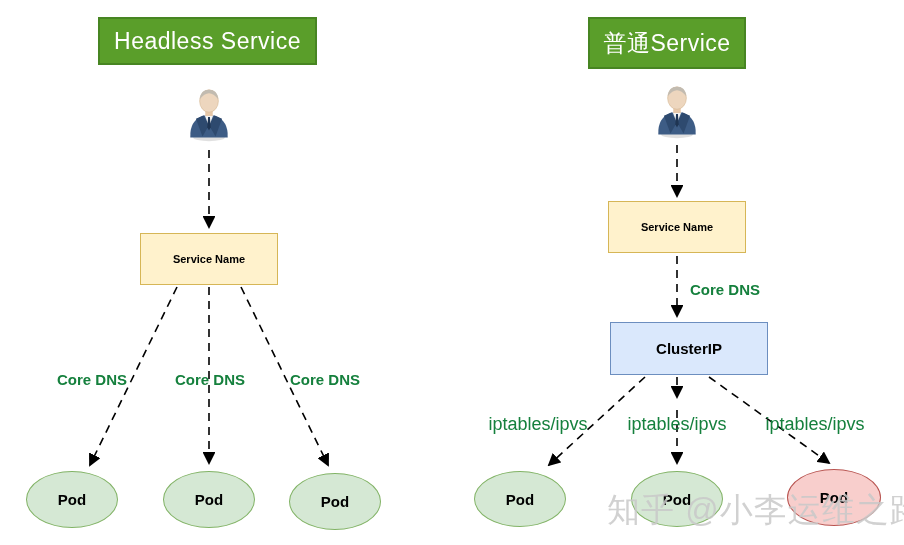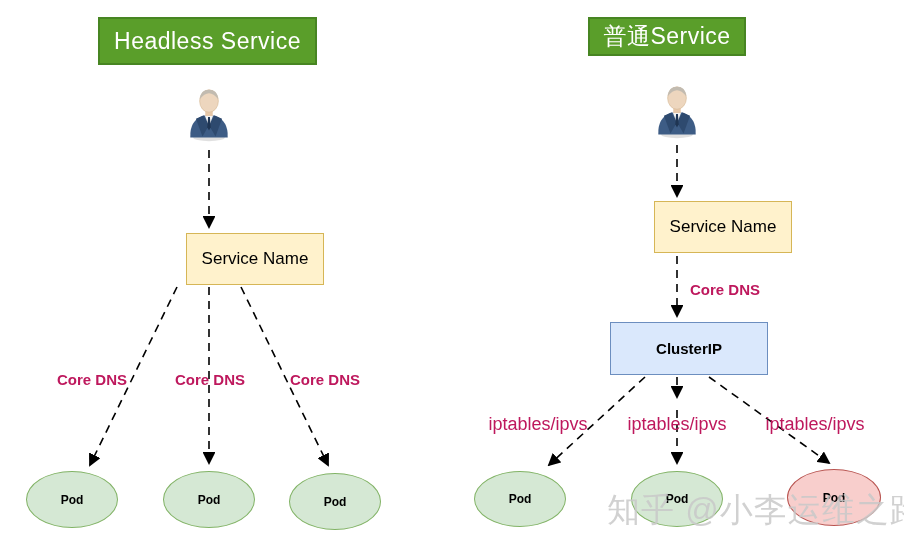--- a/index.html
+++ b/index.html
@@ -13,27 +13,27 @@
   *{margin:0;padding:0;box-sizing:border-box;}
   html,body{background:#ffffff;}
   body{font-family:"Liberation Sans","DejaVu Sans",sans-serif;}
   .canvas{position:relative;width:904px;height:545px;background:#ffffff;overflow:hidden;}
   .abs{position:absolute;}
   .layer-arrows{position:absolute;left:0;top:0;z-index:1;}
   .node{z-index:2;display:flex;align-items:center;justify-content:center;}
   .header-box{background:var(--header-fill);border:2px solid var(--header-border);
     color:var(--header-text);font-size:23px;letter-spacing:.5px;}
   .service-box{background:var(--service-fill);border:1px solid var(--service-border);
-    font-weight:normal;font-size:17px;color:#000;margin-left:46px;}
+    font-weight:bold;font-size:11px;color:#000;}
   .cluster-box{background:var(--cluster-fill);border:1px solid var(--cluster-border);
     font-weight:bold;font-size:15px;color:#000;}
-  .pod{border-radius:50%;font-weight:bold;font-size:12px;color:#000;}
+  .pod{border-radius:50%;font-weight:bold;font-size:15px;color:#000;}
   .pod.green{background:var(--pod-green-fill);border:1px solid var(--pod-green-border);}
   .pod.red{background:var(--pod-red-fill);border:1px solid var(--pod-red-border);}
-  .edge-label{z-index:3;font-size:15px;font-weight:bold;color:#be185d;white-space:nowrap;
+  .edge-label{z-index:3;font-size:15px;font-weight:bold;color:#15803d;white-space:nowrap;
     transform:translate(-50%,-50%);}
   .edge-label.light{font-weight:normal;font-size:18px;}
   .person{z-index:2;}
   .watermark{z-index:10;font-size:33px;color:var(--watermark);opacity:.85;white-space:nowrap;
     letter-spacing:1px;}
 </style>
 </head>
 <body>
 
 <div class="canvas">
@@ -77,21 +77,21 @@
   <div class="abs node service-box" style="left:140px;top:233px;width:138px;height:52px;">Service Name</div>
 
   <div class="abs edge-label" style="left:92px;top:379px;">Core DNS</div>
   <div class="abs edge-label" style="left:210px;top:379px;">Core DNS</div>
   <div class="abs edge-label" style="left:325px;top:379px;">Core DNS</div>
 
   <div class="abs node pod green" style="left:26px;top:471px;width:92px;height:57px;">Pod</div>
   <div class="abs node pod green" style="left:163px;top:471px;width:92px;height:57px;">Pod</div>
   <div class="abs node pod green" style="left:289px;top:473px;width:92px;height:57px;">Pod</div>
 
-  <div class="abs node header-box" style="left:588px;top:17px;width:158px;height:39px;">普通Service</div>
+  <div class="abs node header-box" style="left:588px;top:17px;width:158px;height:52px;">普通Service</div>
 
   <svg class="abs person" style="left:649px;top:83px;" width="56" height="60" viewBox="0 0 60 60">
     <ellipse cx="30" cy="53" rx="17" ry="4" fill="#bbb" opacity="0.45"></ellipse>
     <path d="M10 53 Q9 35 24 29.5 L36 29.5 Q51 35 50 53 Z" fill="#3d5c85"></path>
     <path d="M24 29.5 L30 40 L23 52 L16 33 Z" fill="#2e4a6f"></path>
     <path d="M36 29.5 L30 40 L37 52 L44 33 Z" fill="#2e4a6f"></path>
     <path d="M25.5 29.5 L30 41 L34.5 29.5 Z" fill="#f4f4f4"></path>
     <path d="M29 31 L31 31 L31.8 42 L30 45.5 L28.2 42 Z" fill="#1f3553"></path>
     <rect x="26" y="21" width="8" height="9" fill="#e6c7a8"></rect>
     <ellipse cx="30" cy="14" rx="10" ry="12" fill="#edd6be" stroke="#d9bd9c" stroke-width="0.8"></ellipse>

